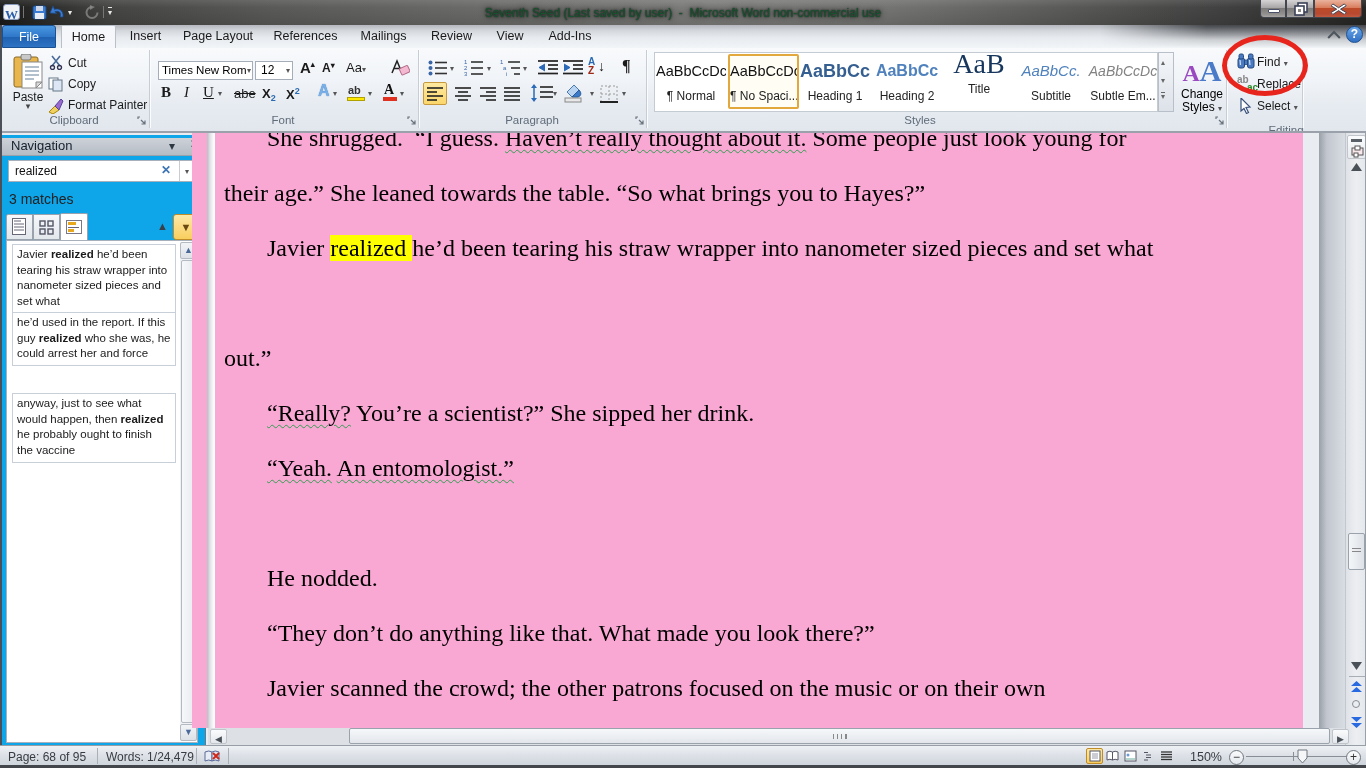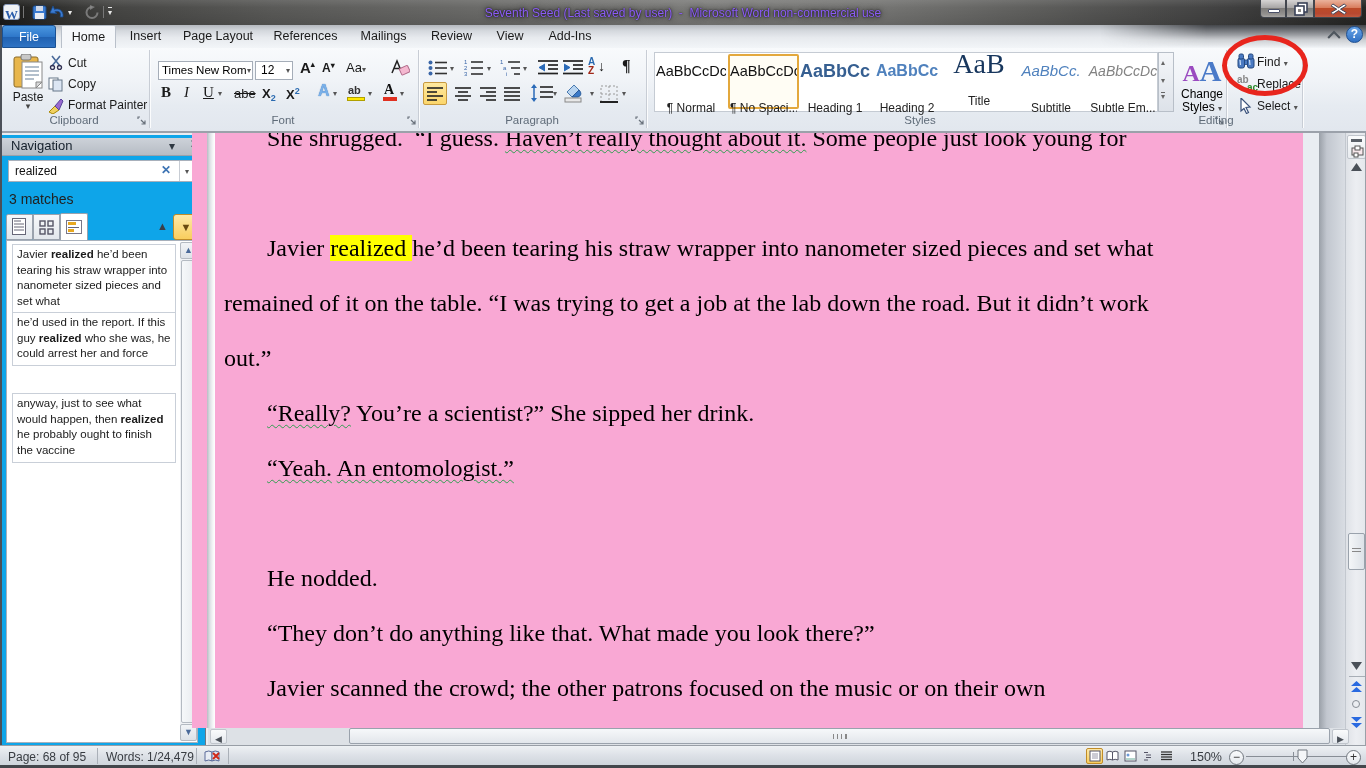--- a/index.html
+++ b/index.html
@@ -4,21 +4,21 @@
 <style>
   * { margin:0; padding:0; box-sizing:border-box; }
   html,body { width:1366px; height:768px; overflow:hidden; }
   body { font-family:"Liberation Sans", sans-serif; position:relative; background:#e9edf2; }
   .abs { position:absolute; }
 
   
   #titlebar { left:0; top:0; width:1366px; height:25px;
     background:linear-gradient(180deg,rgba(255,255,255,0.10) 0%,rgba(255,255,255,0) 30%,rgba(0,0,0,0.12) 100%),linear-gradient(90deg,#1b1b19 0%,#454543 8%,#5a5a58 20%,#6e6e6c 38%,#7e7e7c 52%,#767674 64%,#5e5e5c 76%,#404040 90%,#262624 100%);
   }
-  #titletext { left:0; top:6px; width:1366px; text-align:center; font-size:12px; color:#8b5cf6;
+  #titletext { left:0; top:6px; width:1366px; text-align:center; font-size:12px; color:#14532d;
     text-shadow:0 0 6px rgba(0,0,0,.9), 0 0 2px rgba(0,0,0,.9); }
 
   
   #winbtns { left:1260px; top:0; width:102px; height:18px; display:flex; }
   .wbtn { width:26px; height:18px; border:1px solid #42464e; border-top:none; position:relative;
     background:linear-gradient(180deg,#d6d4d4 0%,#a8a6a6 45%,#7e7c7a 50%,#949290 85%,#a8a6a4 100%); }
   .wbtn.min { border-radius:0 0 0 4px; }
   .wbtn.cls { border-radius:0 0 4px 0; width:48px;
     background:linear-gradient(180deg,#eab29c 0%,#d97e5e 45%,#bc4a28 50%,#b84830 80%,#c05a40 100%); }
 
@@ -46,21 +46,21 @@
   
   #ribbon { left:0; top:48px; width:1366px; height:83px;
     background:linear-gradient(180deg,#f8fafc 0%,#f0f3f7 40%,#e6ebf1 70%,#e2e7ee 100%); }
   #ribbonedge { left:0; top:131px; width:1366px; height:2px; background:#9ba1aa; }
   .gsep { position:absolute; top:2px; width:1px; height:78px; background:#c8cdd5; box-shadow:1px 0 0 #fbfcfd; }
   .glabel { position:absolute; top:66px; height:14px; font-size:11.5px; color:#5f6b78; text-align:center; }
   .glauncher { position:absolute; top:68px; width:10px; height:10px; color:#7a828c; font-size:9px; line-height:10px; }
   .ritem { position:absolute; font-size:12px; color:#1a1a1a; }
   .stylecell { text-align:center; height:52px; }
   .sprev { height:30px; line-height:30px; color:#111; white-space:nowrap; overflow:hidden; }
-  .slab { font-size:12px; color:#222; margin-top:15px; white-space:nowrap; overflow:hidden; }
+  .slab { font-size:12px; color:#222; margin-top:3px; white-space:nowrap; overflow:hidden; }
 
   
   #navpane { left:2px; top:135px; width:204px; height:610px; background:#0ea5e9; border-right:1px solid #6e7680; }
   #navheader { left:0; top:3px; width:204px; height:18px;
     background:linear-gradient(180deg,#cdd2d9 0%,#b6bcc4 100%); border-bottom:1px solid #9aa1aa; }
 
   
   #doc { left:192px; top:133px; width:1111px; height:595px; background:#f9a8d4; overflow:hidden; }
   .dline { position:absolute; white-space:pre; font-family:"Liberation Serif", serif; font-size:24px; color:#000; }
   .sq { text-decoration:underline; text-decoration-style:wavy; text-decoration-color:#2f9e4f; text-decoration-thickness:1px; text-underline-offset:3px; }
@@ -369,21 +369,21 @@
     </div>
     <div class="abs" style="left:1158px;top:4px;width:16px;height:60px;border:1px solid #b8bfc8;background:linear-gradient(180deg,#f4f6f9,#dde2e9);"></div>
     <div class="abs" style="left:1161px;top:10px;font-size:8px;color:#666;">▴</div>
     <div class="abs" style="left:1161px;top:28px;font-size:8px;color:#666;">▾</div>
     <div class="abs" style="left:1161px;top:44px;font-size:8px;color:#666;border-top:1.5px solid #666;line-height:8px;">▾</div>
     <div class="abs" style="left:1180px;top:6px;width:44px;text-align:center;">
       <span style="font-size:24px;font-weight:bold;color:#9a4ac0;font-family:'Liberation Serif',serif;">A</span><span style="font-size:30px;font-weight:bold;color:#4a7ac8;font-family:'Liberation Serif',serif;">A</span>
     </div>
     <div class="abs" style="left:1178px;top:40px;width:48px;text-align:center;font-size:12px;line-height:13px;">Change<br>Styles <span style="font-size:8px;color:#555;">▾</span></div>
 
-    <div class="glabel" style="left:1166px;width:100px;">Editing</div>
+    <div class="glabel" style="left:1236px;width:100px;margin-top:10px;">Editing</div>
     <svg class="abs" style="left:1237px;top:5px" width="18" height="16" viewBox="0 0 18 16">
       <g fill="#4a7ac2" stroke="#24487e" stroke-width="1">
         <rect x="1" y="5" width="6.5" height="10" rx="2"></rect>
         <rect x="10.5" y="5" width="6.5" height="10" rx="2"></rect>
         <rect x="2" y="1" width="4.5" height="5" rx="1.5"></rect>
         <rect x="11.5" y="1" width="4.5" height="5" rx="1.5"></rect>
       </g>
       <rect x="7.5" y="7" width="3" height="4.5" fill="#4a7ac2" stroke="#24487e" stroke-width="0.8"></rect>
       <path d="M3 7 L3.5 12" stroke="#cfe0f4" stroke-width="1.2" fill="none"></path>
       <path d="M12.5 7 L13 12" stroke="#cfe0f4" stroke-width="1.2" fill="none"></path>
@@ -453,22 +453,22 @@
 
     <div class="abs" style="left:178px;top:107px;width:17px;height:499px;background:#f0f2f5;">
       <div class="abs" style="left:0;top:0;width:17px;height:17px;background:linear-gradient(180deg,#f2f4f7,#dde2e8);border:1px solid #b4bac2;border-radius:2px;text-align:center;font-size:9px;color:#4a6a9a;line-height:15px;">▲</div>
       <div class="abs" style="left:0;top:482px;width:17px;height:17px;background:linear-gradient(180deg,#f2f4f7,#dde2e8);border:1px solid #b4bac2;border-radius:2px;text-align:center;font-size:9px;color:#4a6a9a;line-height:15px;">▼</div>
       <div class="abs" style="left:1px;top:18px;width:15px;height:463px;background:linear-gradient(90deg,#f6f8fa,#e8ebef);border:1px solid #b4bac2;border-radius:2px;"></div>
     </div>
   </div>
 
   <div class="abs" id="doc">
     <div class="dline" style="left:75px;top:-8px;">She shrugged.  “I guess. <span class="sq">Haven’t really thought about it.</span> Some people just look young for</div>
+    <div class="dline" style="left:32px;top:47px;">their age.” She leaned towards the table. “So what brings you to Hayes?”</div>
     <div class="dline" style="left:75px;top:102px;">Javier <span style="background:#ffff00;">realized </span>he’d been tearing his straw wrapper into nanometer sized pieces and set what</div>
-    <div class="dline" style="left:32px;top:157px;">remained of it on the table. “I was trying to get a job at the lab down the road. But it didn’t work</div>
     <div class="dline" style="left:32px;top:212px;">out.”</div>
     <div class="dline" style="left:75px;top:322px;"><span class="sq">“Yeah.</span> <span class="sq">An entomologist.”</span></div>
     <div class="dline" style="left:75px;top:267px;"><span class="sq">“Really?</span> You’re a scientist?” She sipped her drink.</div>
     <div class="dline" style="left:75px;top:432px;">He nodded.</div>
     <div class="dline" style="left:75px;top:487px;">“They don’t do anything like that. What made you look there?”</div>
     <div class="dline" style="left:75px;top:542px;">Javier scanned the crowd; the other patrons focused on the music or on their own</div>
   </div>
   <div class="abs" style="left:207px;top:133px;width:8px;height:595px;background:linear-gradient(90deg,#b8bdc4 0%,#dcdfe4 35%,#f6f7f8 75%,#ffffff 100%);"></div>
   <div class="abs" id="rightgap"></div>
   <div class="abs" id="vscroll">

